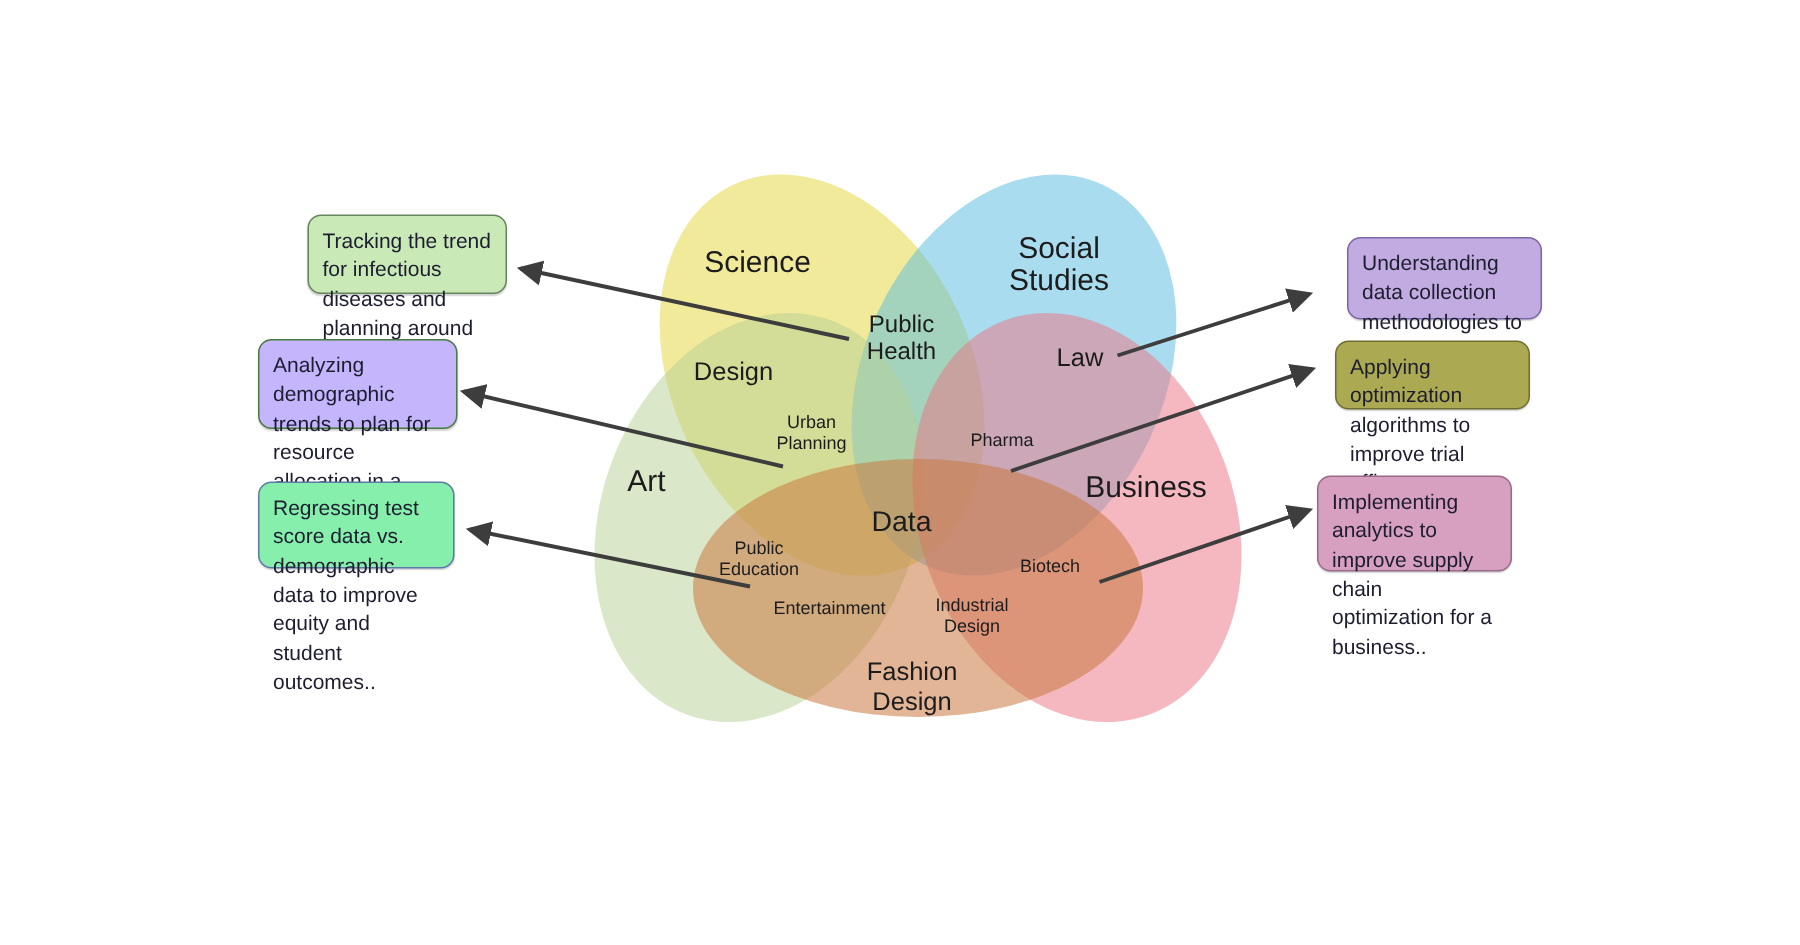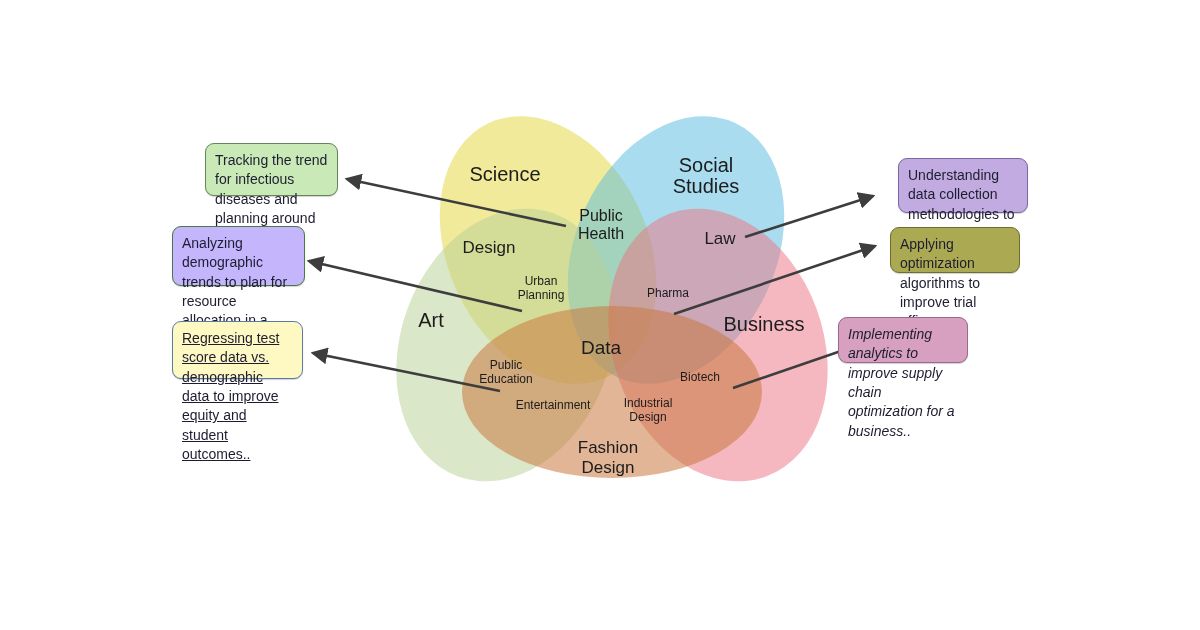--- a/index.html
+++ b/index.html
@@ -8,21 +8,21 @@
   .venn-svg{position:absolute;left:0;top:0;}
   
   .callout{position:absolute;box-sizing:border-box;border-radius:9px;
            padding:7px 9px 6px 9px;font-size:14px;line-height:1.38;color:#1d1d30;
            box-shadow:0 1px 1px rgba(0,0,0,0.18);}
   .box1{left:205px;top:143px;width:133px;height:53px;border:1.5px solid #67855c;}
   .box2{left:172px;top:226px;width:133px;height:60px;border:1.5px solid #497a40;}
   .box3{left:172px;top:321px;width:131px;height:58px;border:1.5px solid #5c7aa6;}
   .box4{left:878px;top:158px;width:130px;height:55px;border:1.5px solid #7a68a6;margin-left:20px;}
   .box5{left:878px;top:227px;width:130px;height:46px;border:1.5px solid #6f6e30;}
-  .box6{left:838px;top:317px;width:130px;height:46px;border:1.5px solid #9a6a88;font-style:italic;}
+  .box6{left:878px;top:317px;width:130px;height:64px;border:1.5px solid #9a6a88;}
   
   text{fill:#1c1c1c;}
   .vlabel-lg{font-size:20px;}
   .vlabel-md{font-size:17px;}
   .vlabel-ph{font-size:16px;}
   .vlabel-data{font-size:19px;}
   .vlabel-sm{font-size:12px;}
   .arrow{stroke:#3d3d3d;stroke-width:2.6;}
 </style>
 </head>
@@ -81,19 +81,19 @@
     <line class="arrow" x1="566" y1="226" x2="347" y2="179" marker-end="url(#arr)"></line>
     <line class="arrow" x1="522" y1="311" x2="309" y2="261" marker-end="url(#arr)"></line>
     <line class="arrow" x1="500" y1="391" x2="313" y2="353" marker-end="url(#arr)"></line>
     <line class="arrow" x1="745" y1="237" x2="873" y2="196" marker-end="url(#arr)"></line>
     <line class="arrow" x1="674" y1="314" x2="875" y2="246" marker-end="url(#arr)"></line>
     <line class="arrow" x1="733" y1="388" x2="873" y2="340" marker-end="url(#arr)"></line>
   </svg>
 
   <div class="callout box1" style="background-color: rgb(201, 233, 183);">Tracking the trend for infectious diseases and planning around that.</div>
   <div class="callout box2" style="background-color: #c4b5fd;">Analyzing demographic trends to plan for resource allocation in a city.</div>
-  <div class="callout box3" style="background-color: #fef9c3; text-decoration: underline;">Regressing test score data vs. demographic data to improve equity and student outcomes..</div>
+  <div class="callout box3" style="background-color: #86efac;">Regressing test score data vs. demographic data to improve equity and student outcomes..</div>
 
   <div class="callout box4" style="background-color: rgb(194, 171, 224);">Understanding data collection methodologies to identify privacy issues.</div>
   <div class="callout box5" style="background-color: rgb(171, 170, 82); margin-left: 12px;">Applying optimization algorithms to improve trial efficacy.</div>
   <div class="callout box6" style="background-color: rgb(215, 159, 192);">Implementing analytics to improve supply chain optimization for a business..</div>
 
 </div>
 
 </body></html>

